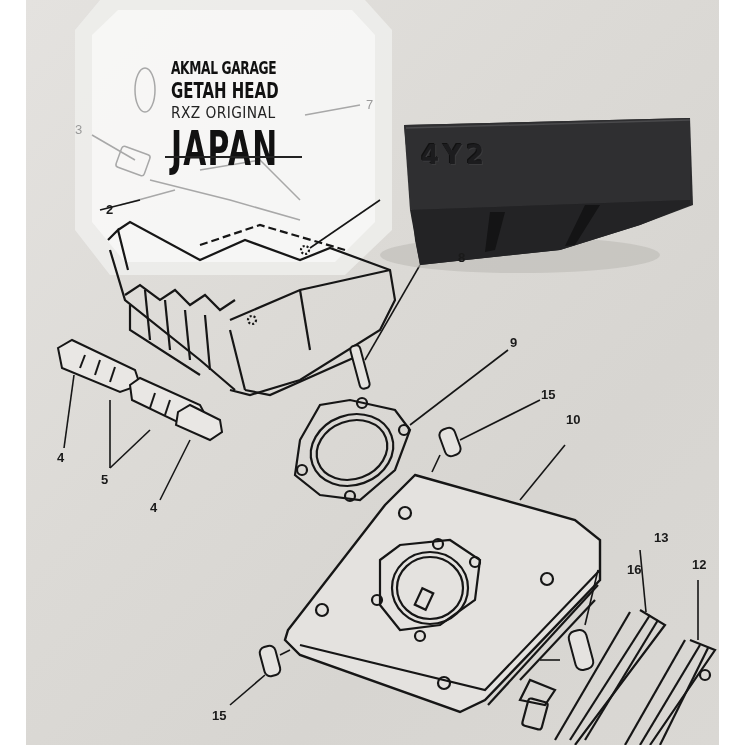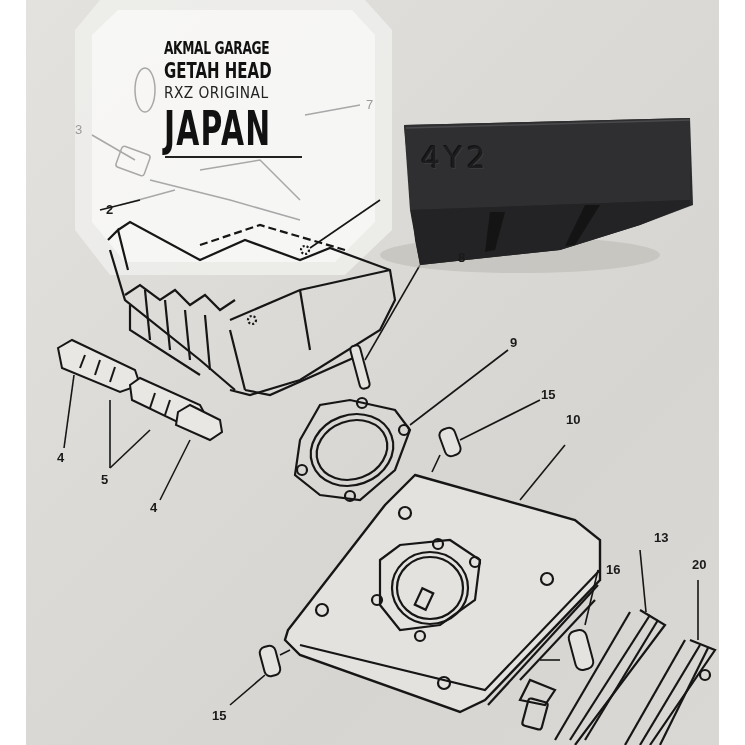--- a/index.html
+++ b/index.html
@@ -8,21 +8,21 @@
       background: linear-gradient(135deg, #e4e2df 0%, #dcdad6 40%, #d7d5d1 70%, #dad8d4 100%); overflow: hidden; }
     svg.diagram { position: absolute; left: 0; top: 0; }
     .overlay-text { position: absolute; left: 163px; top: 38px; width: 145px; text-align: center; color: #111; }
     .t1 { font-family: "DejaVu Sans", sans-serif; font-weight: bold; font-size: 17px; letter-spacing: -0.5px; line-height: 21px; transform: scaleX(0.72); transform-origin: left; white-space: nowrap; display:block; text-align:left; }
     .t2 { font-family: "DejaVu Sans", sans-serif; font-weight: bold; font-size: 22px; line-height: 24px; transform: scaleX(0.68); transform-origin: left; white-space: nowrap; display:block; text-align:left; }
     .t3 { font-family: "DejaVu Sans", sans-serif; font-size: 16px; line-height: 20px; letter-spacing: 0.5px; white-space: nowrap; display:block; text-align:left; color:#222; transform: scaleX(0.86); transform-origin:left; }
     .t4 { font-family: "DejaVu Sans", sans-serif; font-weight: bold; font-size: 48px; line-height: 50px; transform: scaleX(0.62); transform-origin: left; white-space: nowrap; display:block; text-align:left; letter-spacing: 2px; }
     .underline { position: absolute; left: 165px; top: 156px; width: 137px; height: 2px; background: #222; }
     .callout { position: absolute; font-family: "Liberation Sans", sans-serif; font-weight: bold; font-size: 13px; color: #1a1a1a; }
     .callout.light { color: #9a9a9a; font-weight: normal; }
-    .part-mark { position: absolute; font-family: "DejaVu Sans", sans-serif; font-weight: normal; font-size: 30px; color: #1c1c1e; letter-spacing: 4px; text-shadow: 1px 1px 0 #3a3a3c, -1px -1px 0 #111; }
+    .part-mark { position: absolute; font-family: "DejaVu Sans", sans-serif; font-weight: bold; font-size: 26px; color: #1c1c1e; letter-spacing: 4px; text-shadow: 1px 1px 0 #3a3a3c, -1px -1px 0 #111; }
   </style>
 </head>
 <body>
 
 <div class="photo">
   <svg class="diagram" width="693" height="745" viewBox="26 0 693 745">
 
     <polygon points="100,0 365,0 392,30 392,230 345,275 110,275 75,230 75,30" fill="#efeeec" opacity="0.85"></polygon>
     <polygon points="118,10 352,10 375,35 375,222 335,262 125,262 92,222 92,35" fill="#f7f7f6" opacity="0.9"></polygon>
 
@@ -163,24 +163,24 @@
   <div class="callout light" style="left:340px; top:97px;">7</div>
   <div class="callout" style="left:80px; top:202px;">2</div>
   <div class="callout" style="left:432px; top:250px;">8</div>
   <div class="callout" style="left:484px; top:335px;">9</div>
   <div class="callout" style="left:515px; top:387px;">15</div>
   <div class="callout" style="left:540px; top:412px;">10</div>
   <div class="callout" style="left:31px; top:450px;">4</div>
   <div class="callout" style="left:75px; top:472px;">5</div>
   <div class="callout" style="left:124px; top:500px;">4</div>
   <div class="callout" style="left:628px; top:530px;">13</div>
-  <div class="callout" style="left:580px; top:562px;">16</div>
-  <div class="callout" style="left:666px; top:557px;">20</div>
+  <div class="callout" style="left:601px; top:562px;">16</div>
+  <div class="callout" style="left:666px; top:557px;">12</div>
   <div class="callout" style="left:186px; top:708px;">15</div>
 
-  <div class="overlay-text" style="left:138px;">
+  <div class="overlay-text" style="left:145px;margin-top:20px;">
     <span class="t1">AKMAL GARAGE</span>
     <span class="t2">GETAH HEAD</span>
     <span class="t3">RXZ ORIGINAL</span>
     <span class="t4">JAPAN</span>
   </div>
   <div class="underline" style="left:139px;"></div>
 </div>
 
 </body></html>

